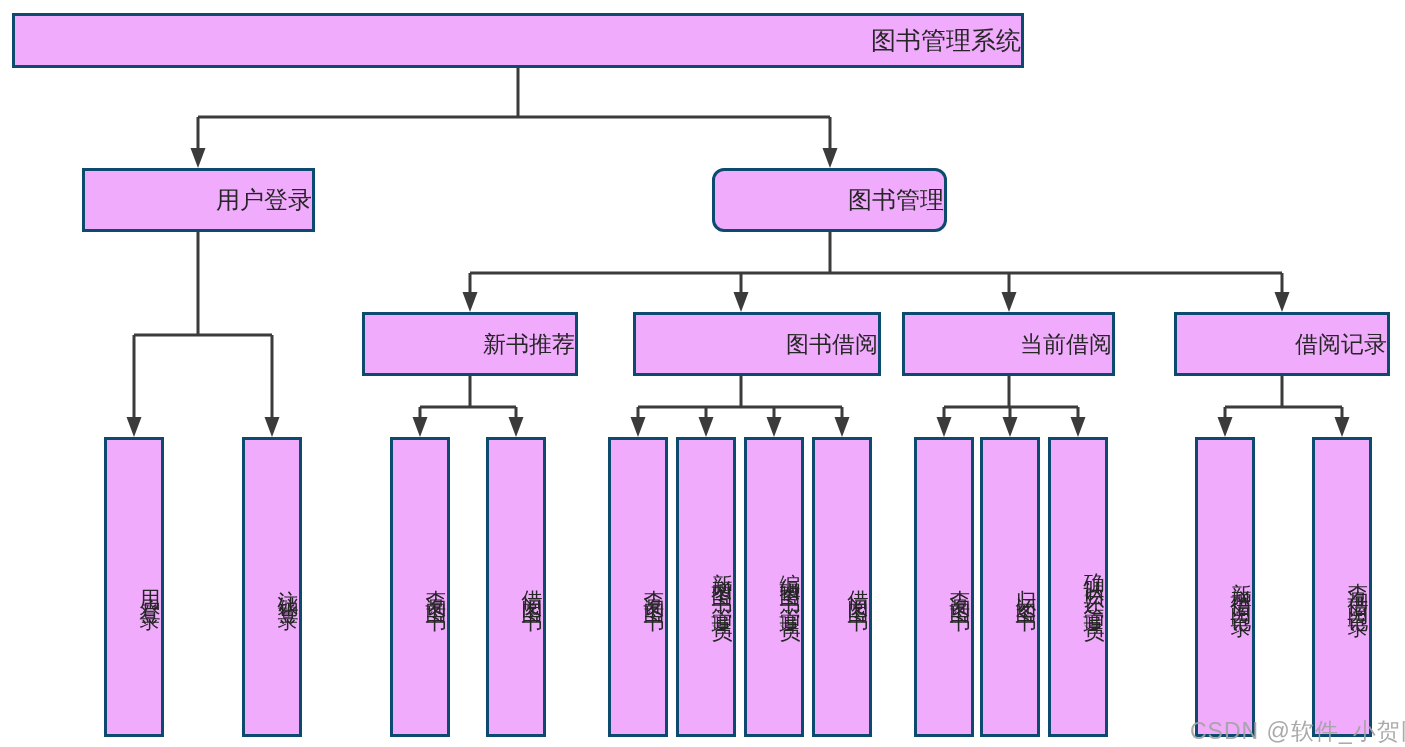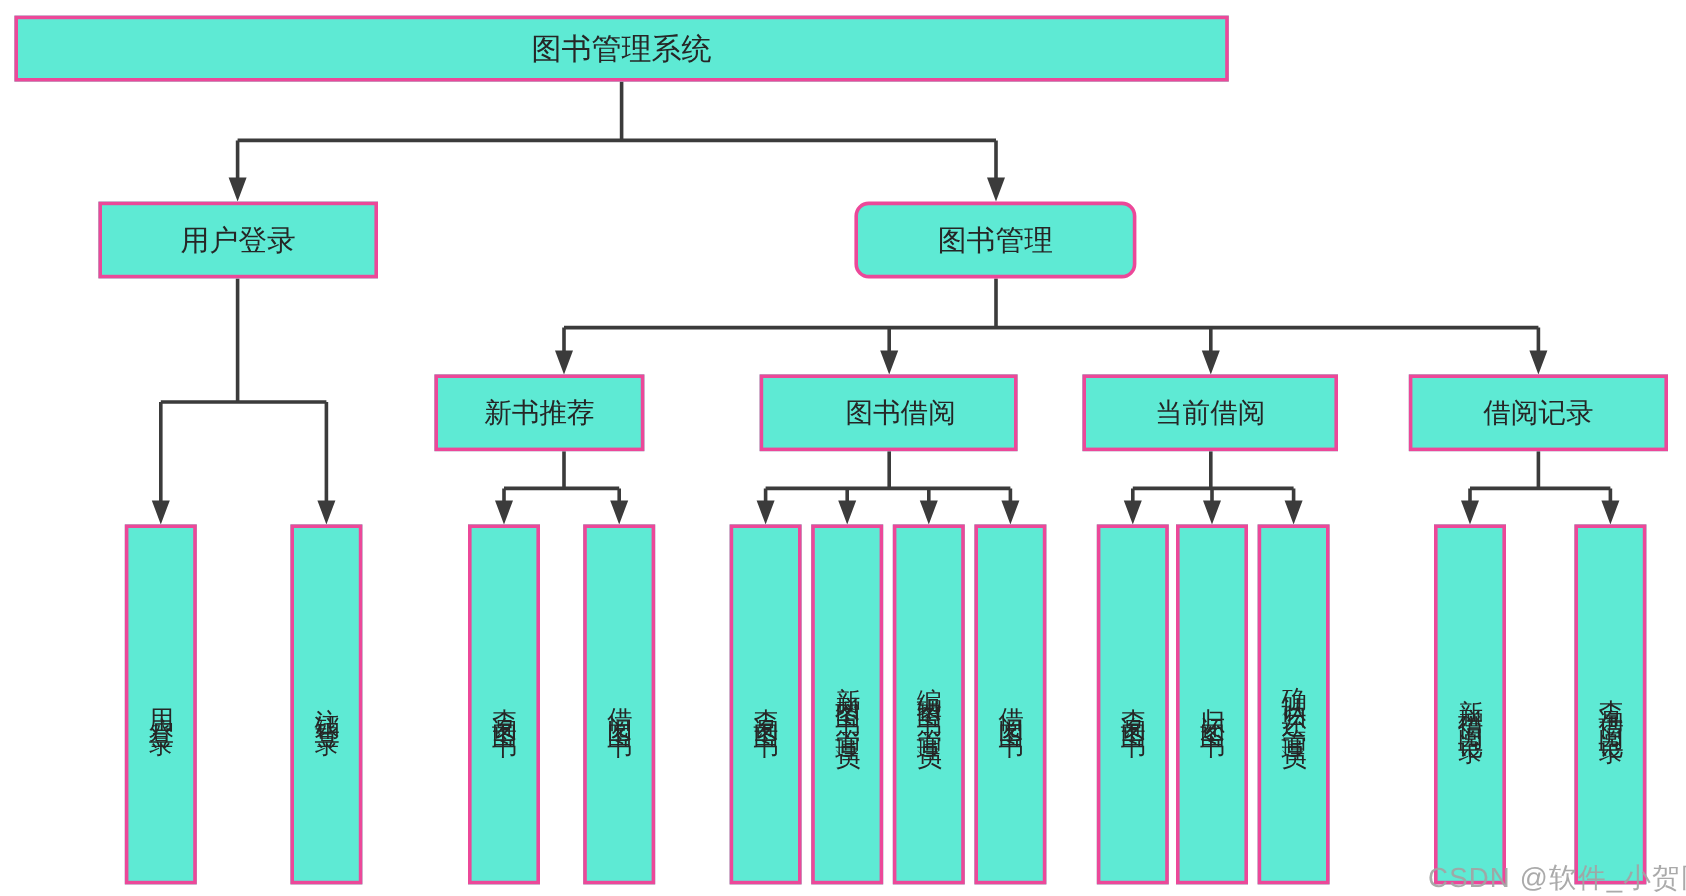--- a/index.html
+++ b/index.html
@@ -15,35 +15,35 @@
     overflow: hidden;
   }
   #connectors {
     position: absolute;
     left: 0; top: 0;
     z-index: 1;
   }
   .node {
     position: absolute;
     box-sizing: border-box;
-    background: #5eead4;
-    border: 3px solid #ec4899;
+    background: #f0abfc;
+    border: 3px solid #0c4a6e;
     display: flex;
     align-items: center;
-    justify-content: center;
+    justify-content: flex-end;
     color: #262626;
     z-index: 2;
   }
   .node-root   { left: 12px;  top: 13px;  width: 1012px; height: 55px; font-size: 25px; }
   .node-l2     { top: 168px; height: 64px; font-size: 24px; }
   .node-l2.a   { left: 82px;  width: 233px; }
   .node-l2.b   { left: 712px; width: 235px; border-radius: 12px; }
   .node-l3     { top: 312px; height: 64px; font-size: 23px; }
-  .node-l3.c1  { left: 362px;  width: 175px; }
-  .node-l3.c2  { left: 633px;  width: 215px; padding-left: 20px; }
+  .node-l3.c1  { left: 362px;  width: 216px; }
+  .node-l3.c2  { left: 633px;  width: 248px; padding-left: 20px; }
   .node-l3.c3  { left: 902px;  width: 213px; }
   .node-l3.c4  { left: 1174px; width: 216px; }
   .leaf {
     top: 437px;
     width: 60px;
     height: 300px;
     font-size: 21px;
   }
   .leaf .vtext {
     writing-mode: vertical-rl;

